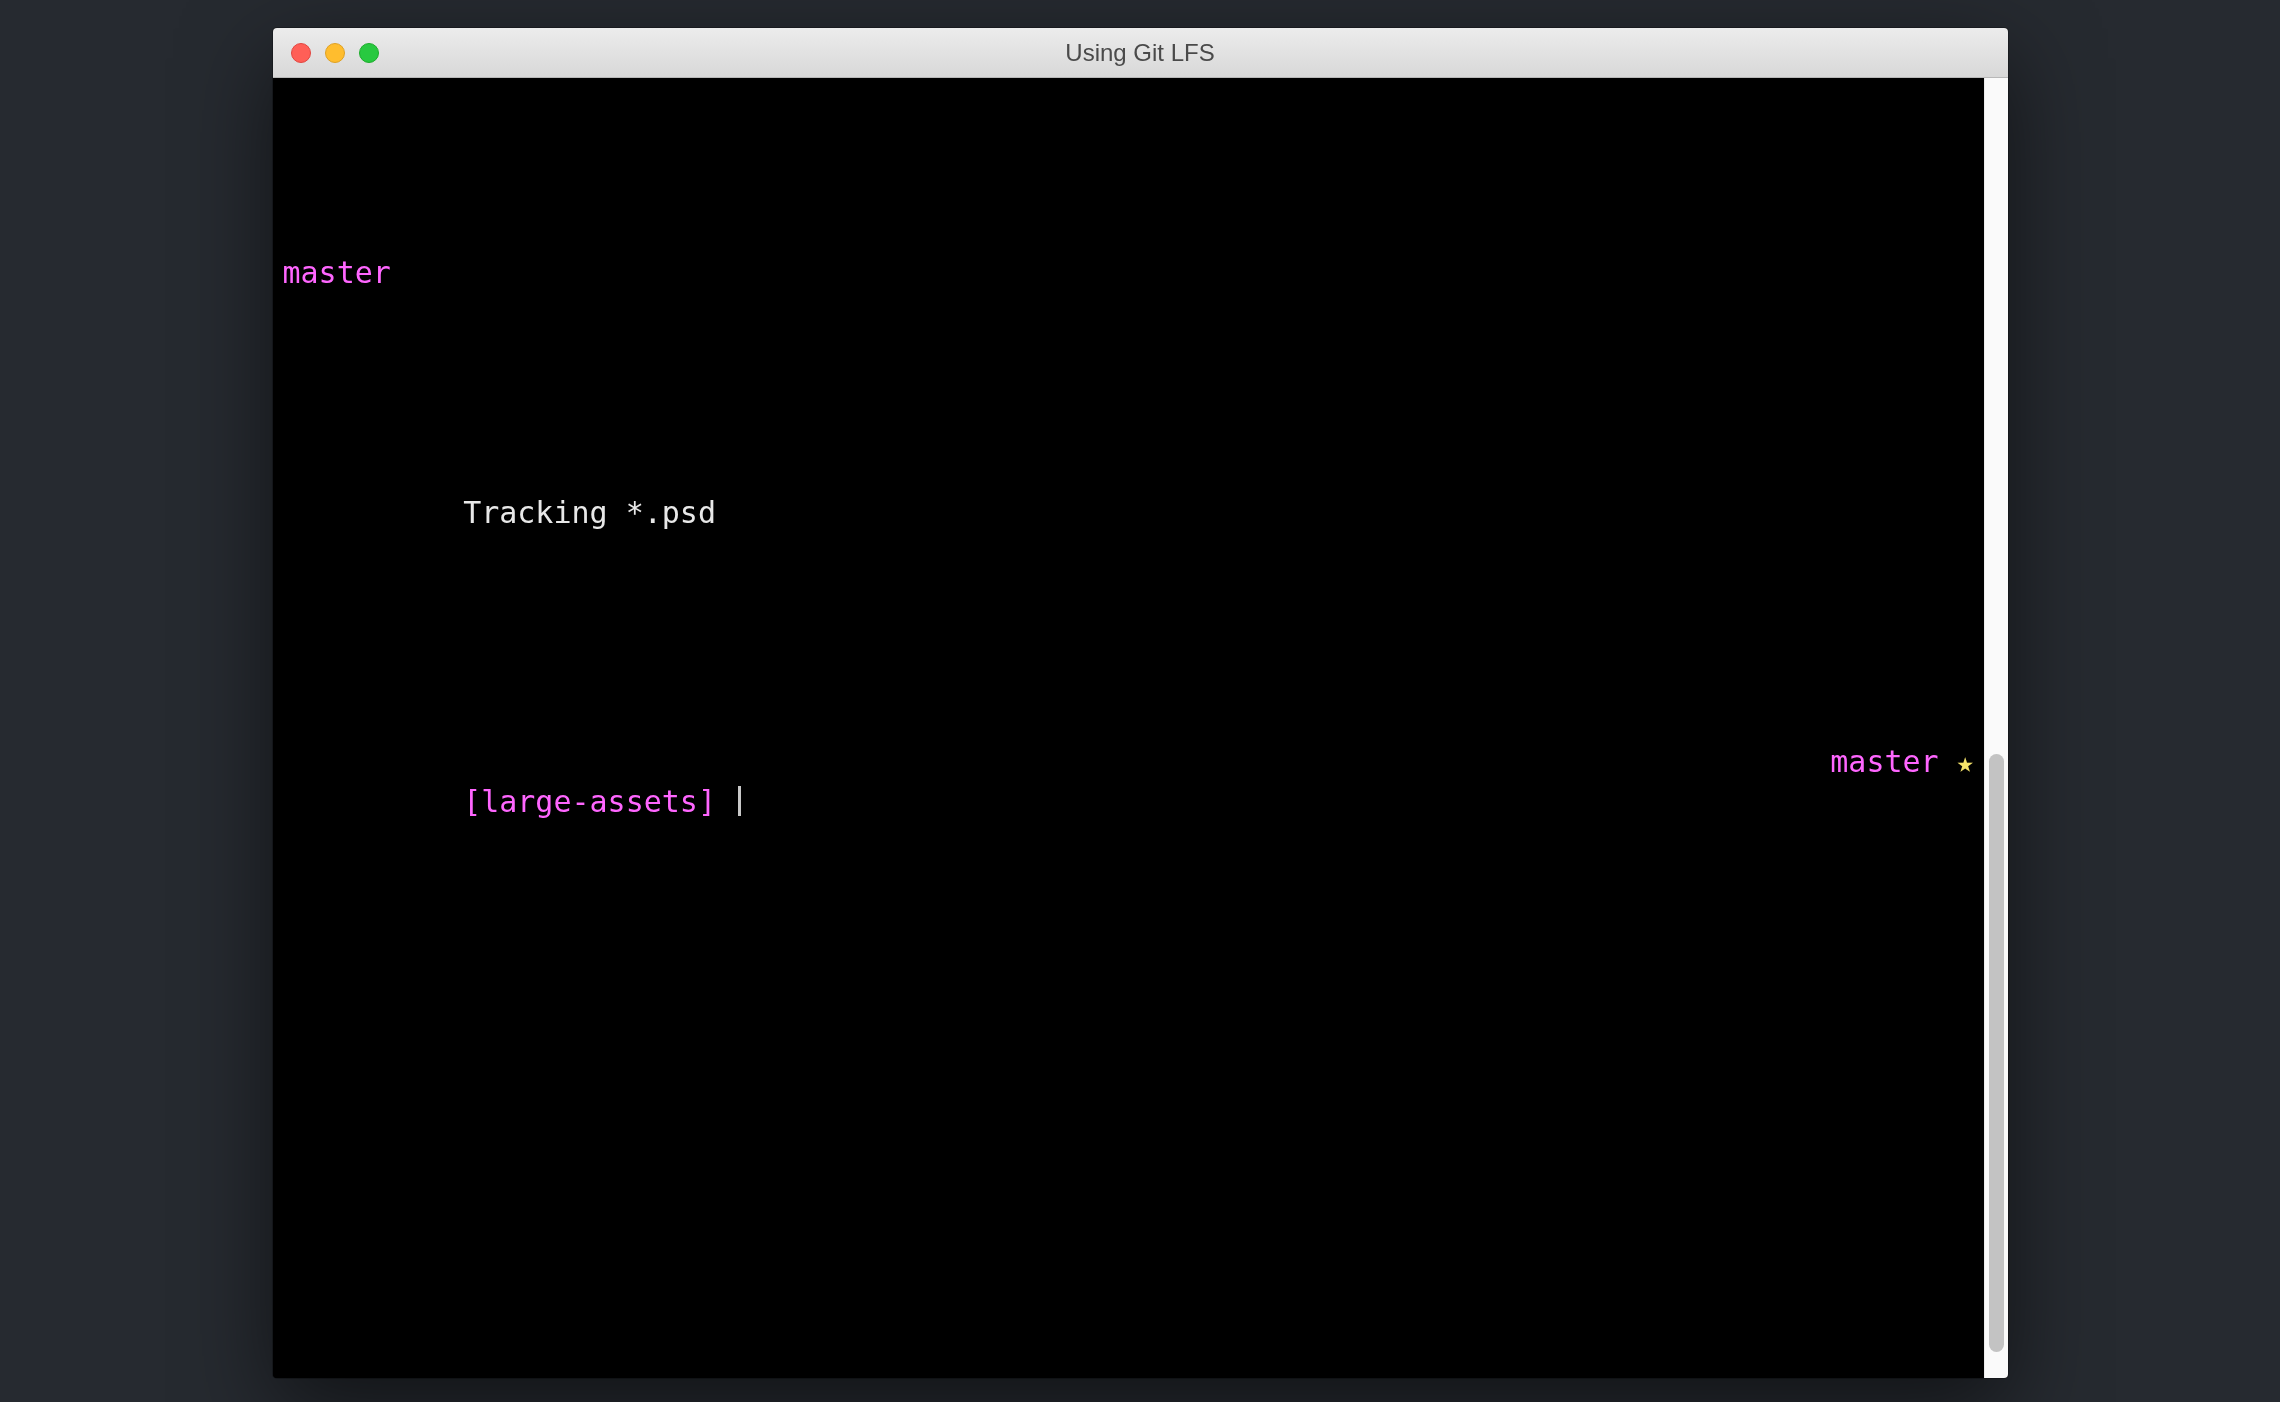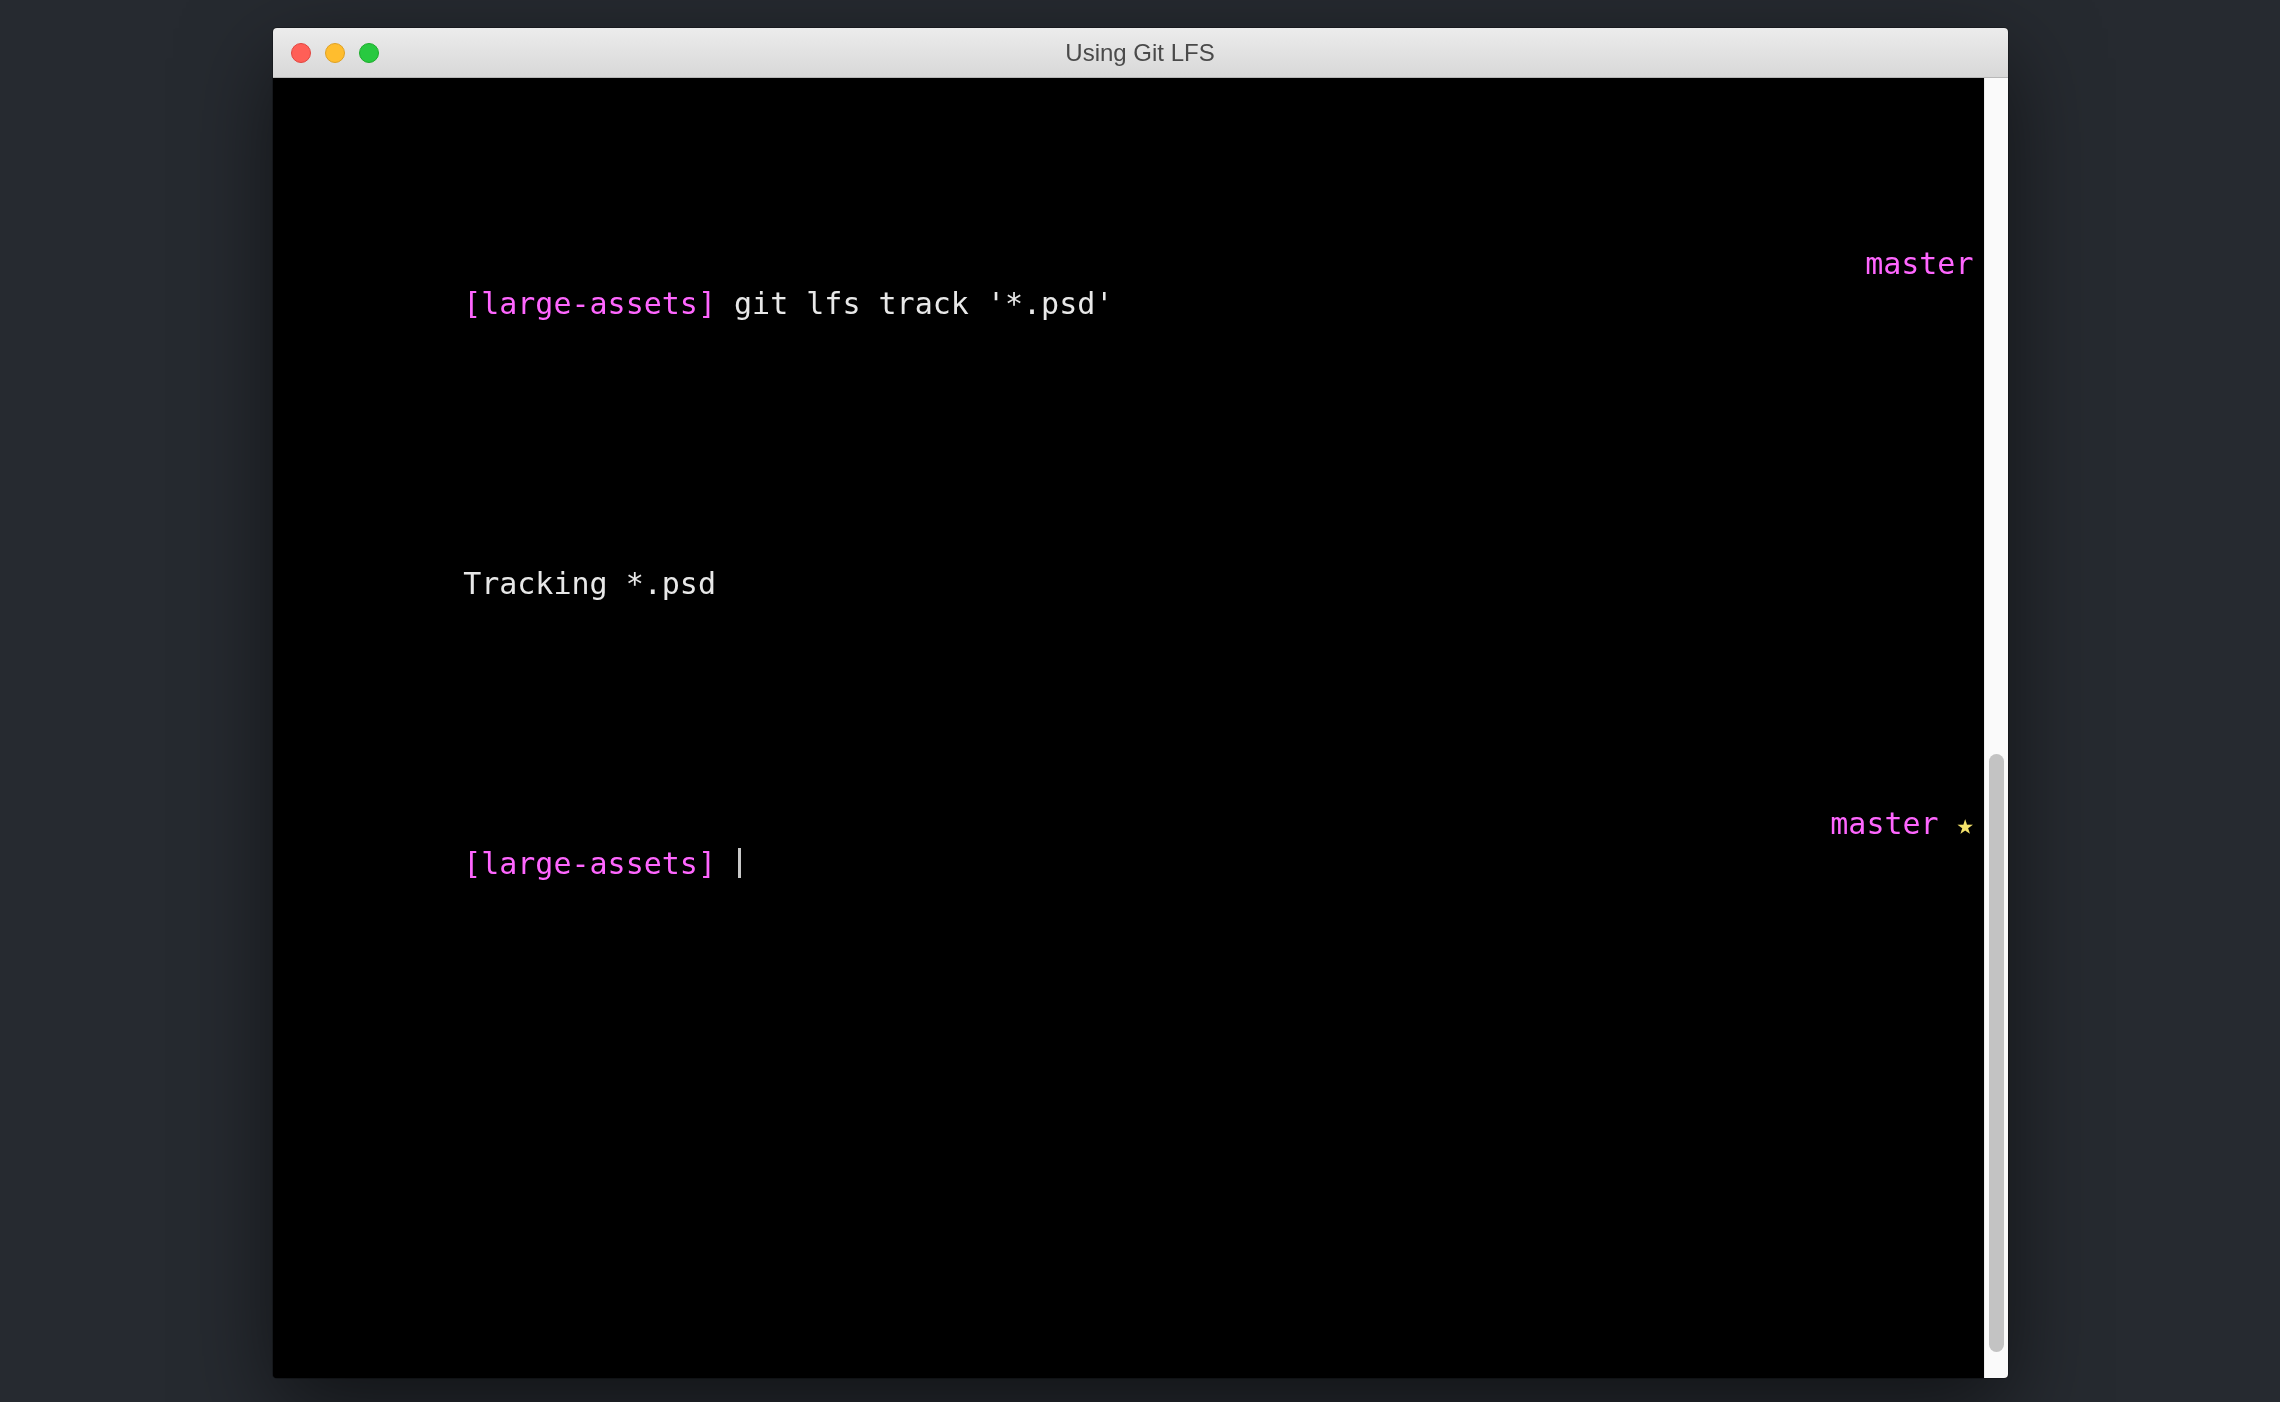--- a/index.html
+++ b/index.html
@@ -88,21 +88,21 @@
     .line {
       display: flex;
       justify-content: space-between;
       align-items: baseline;
     }
     .left-seg { display: inline; }
     .right-seg { display: inline-flex; align-items: baseline; gap: 18px; }
     .prompt-context { color: #ff66ff; }
     .command { color: #e8e8e8; }
     .output { color: #e8e8e8; margin-top: 12px; }
-    .branch { color: #ff66ff; }
+    .branch { color: #ff66ff; margin-top: 9px; }
     .star { color: #f4e26a; font-size: 28px; }
     .cursor {
       display: inline-block;
       width: 3px;
       height: 30px;
       background: #c8c8c8;
       vertical-align: -4px;
       margin-left: 4px;
     }
   </style>
@@ -117,23 +117,20 @@
       <div class="light green"></div>
     </div>
     <div class="title">Using Git LFS</div>
   </div>
 
   <div class="content-row">
     <div class="terminal">
 
       
       <div class="line">
-        <span class="left-seg">
-          <span class="prompt-context">[large-assets]</span><span> </span><span class="command">git lfs track '*.psd'</span>
-        </span>
         <span class="right-seg">
           <span class="branch">master</span>
         </span>
       </div>
 
       
       <div class="line">
         <span class="left-seg">
           <span class="output">Tracking *.psd</span>
         </span>

